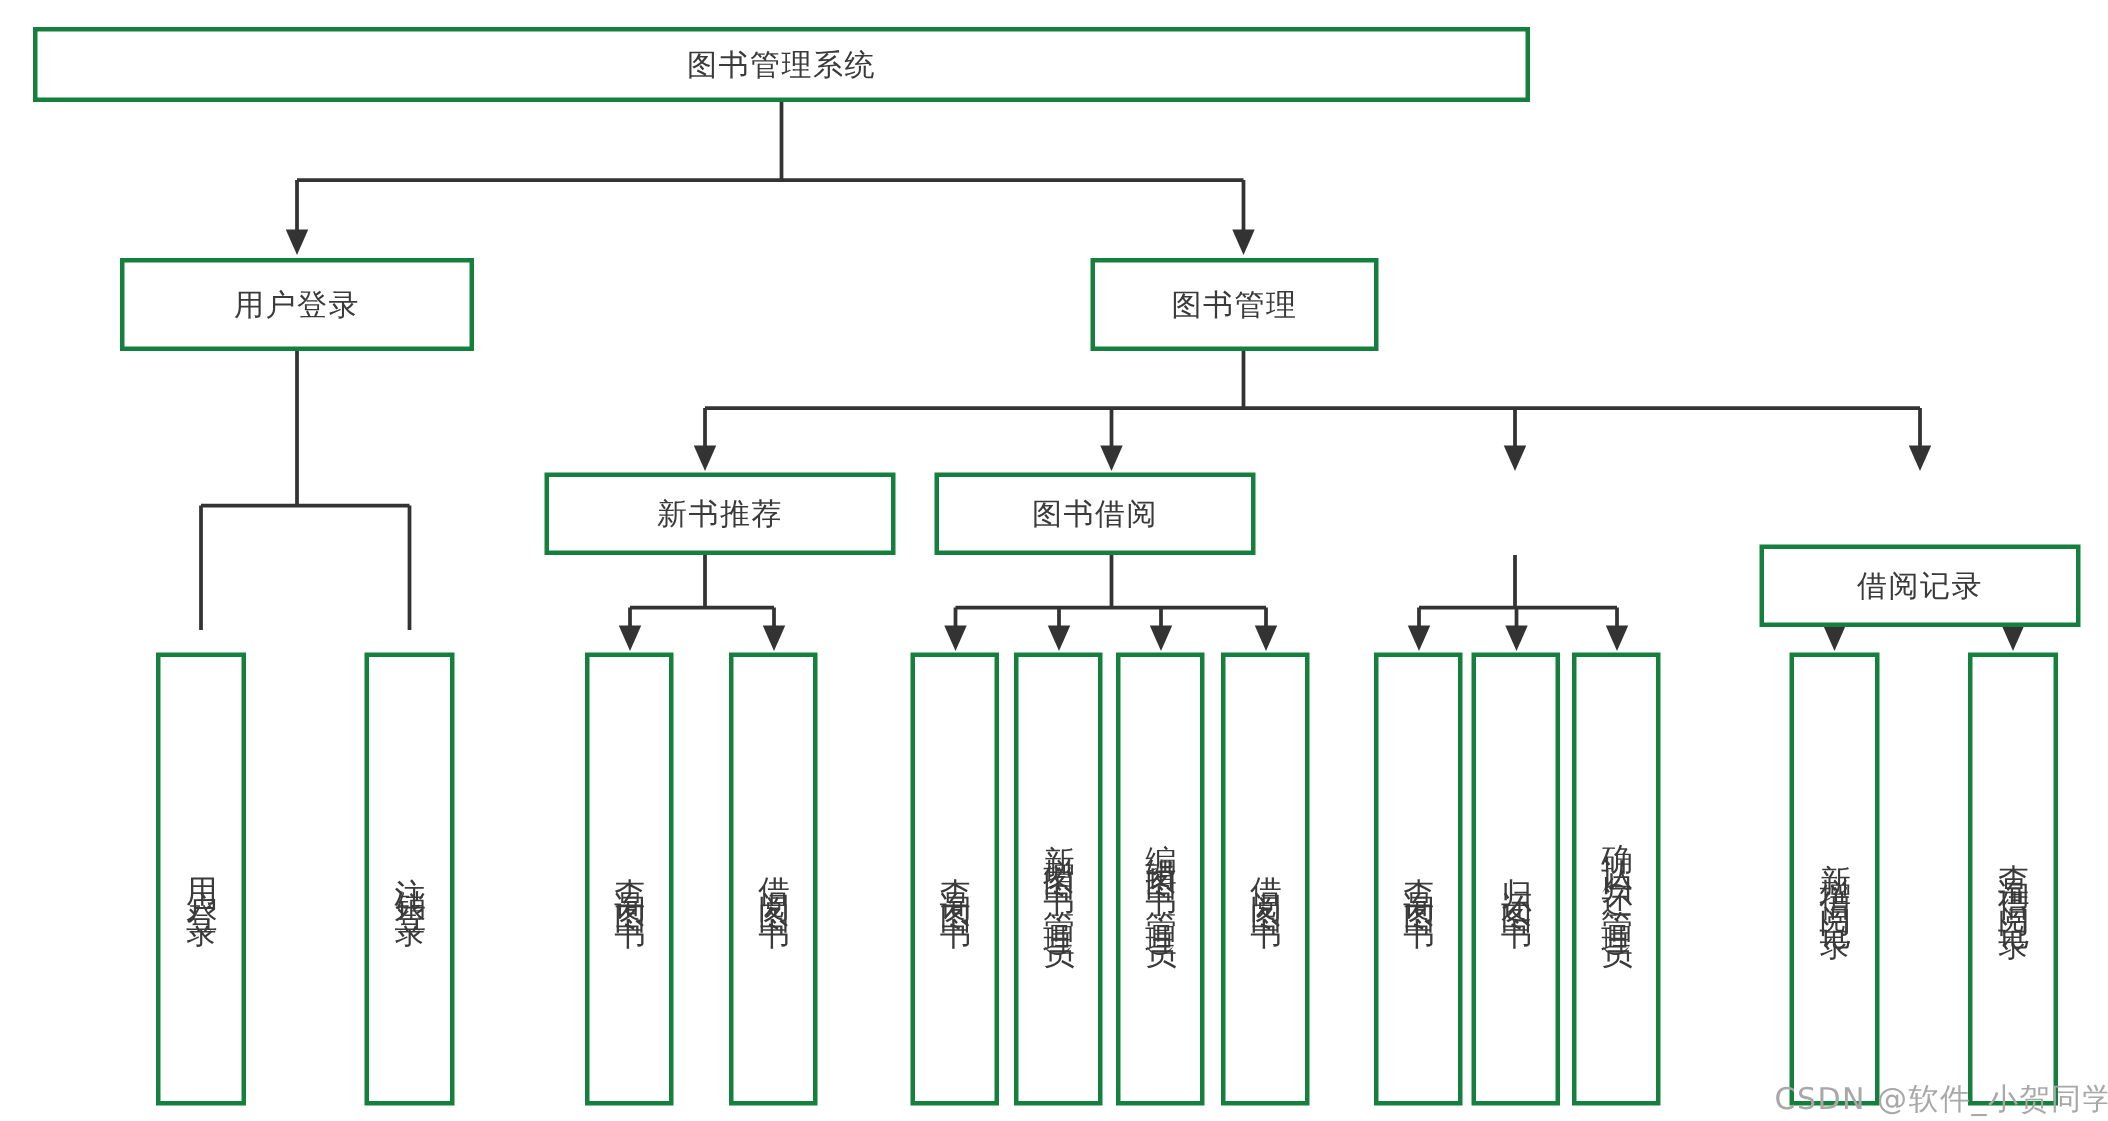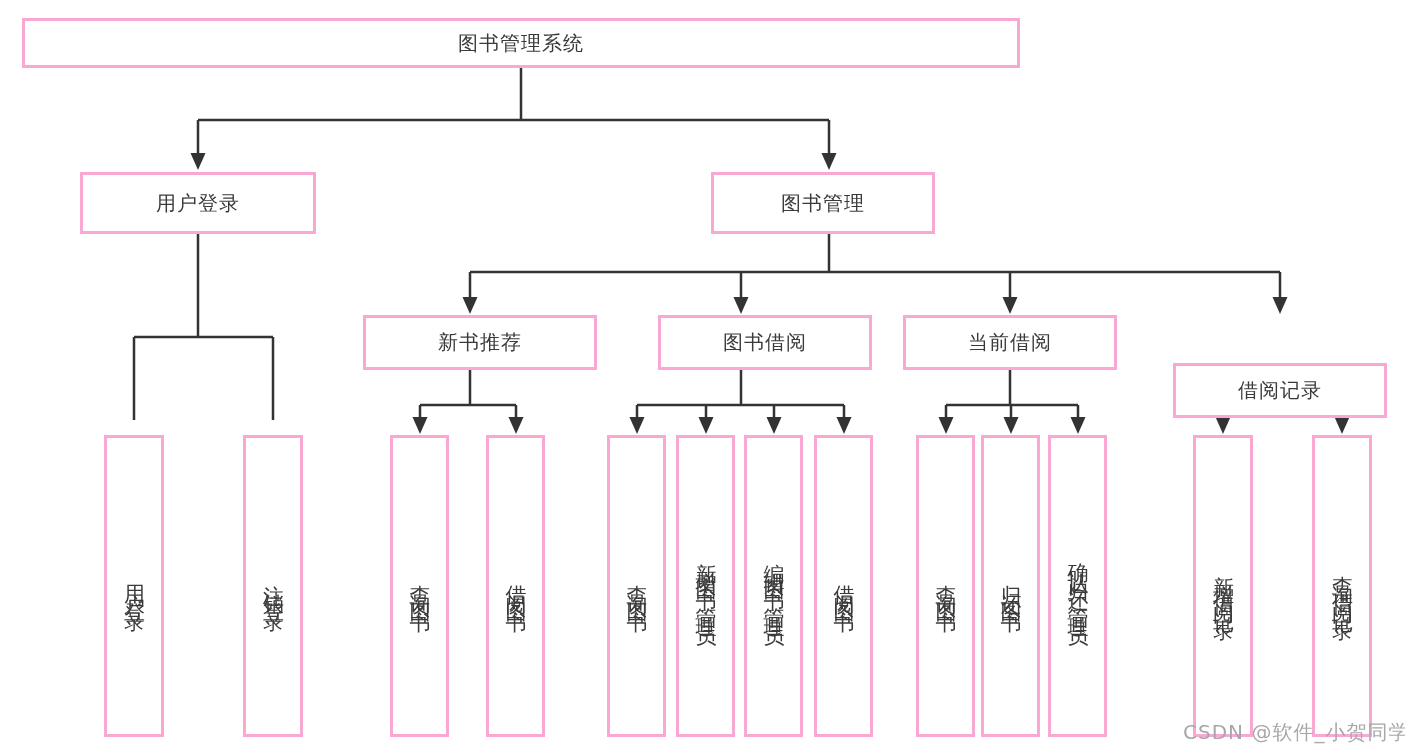--- a/index.html
+++ b/index.html
@@ -14,21 +14,21 @@
   }
   #connectors {
     position: absolute;
     left: 0; top: 0;
     width: 1405px; height: 747px;
     z-index: 1;
   }
   .node {
     position: absolute;
     box-sizing: border-box;
-    border: 3px solid #f9a8d4;
+    border: 3px solid #15803d;
     background: #ffffff;
     display: flex;
     align-items: center;
     justify-content: center;
     font-size: 20px;
     letter-spacing: 1px;
     color: #3a3a3a;
     z-index: 2;
   }
   .vnode {
@@ -81,25 +81,24 @@
       <polygon points="1011,434 1003.5,417 1018.5,417"></polygon>
       <polygon points="1078,434 1070.5,417 1085.5,417"></polygon>
       <polygon points="1223,434 1215.5,417 1230.5,417"></polygon>
       <polygon points="1342,434 1334.5,417 1349.5,417"></polygon>
     </g>
   </svg>
 
   <div class="node" style="left:22px; top:18px; width:998px; height:50px;">图书管理系统</div>
 
   <div class="node" style="left:80px; top:172px; width:236px; height:62px;">用户登录</div>
-  <div class="node" style="left:711px; top:172px; width:224px; height:62px;font-family:Liberation Serif, serif;">图书管理</div>
+  <div class="node" style="left:727px; top:172px; width:192px; height:62px;font-family:Liberation Serif, serif;">图书管理</div>
 
   <div class="node" style="left:363px; top:315px; width:234px; height:55px;">新书推荐</div>
-  <div class="node" style="left:658px; top:315px; width:214px; height:55px;">图书借阅</div>
-  <div class="node" style="left:903px; top:315px; width:214px; height:55px;">当前借阅</div>
+  <div class="node" style="left:623px; top:315px; width:214px; height:55px;">图书借阅</div>
   <div class="node" style="left:1173px; top:315px; width:214px; height:55px;margin-top:48px;">借阅记录</div>
 
   <div class="node vnode" style="left:104px; top:435px; width:60px; height:302px;">用户登录</div>
   <div class="node vnode" style="left:243px; top:435px; width:60px; height:302px;">注销登录</div>
 
   <div class="node vnode" style="left:390px; top:435px; width:59px; height:302px;">查询图书</div>
   <div class="node vnode" style="left:486px; top:435px; width:59px; height:302px;">借阅图书</div>
 
   <div class="node vnode" style="left:607px; top:435px; width:59px; height:302px;">查询图书</div>
   <div class="node vnode" style="left:676px; top:435px; width:59px; height:302px;">新增图书（管理员）</div>

